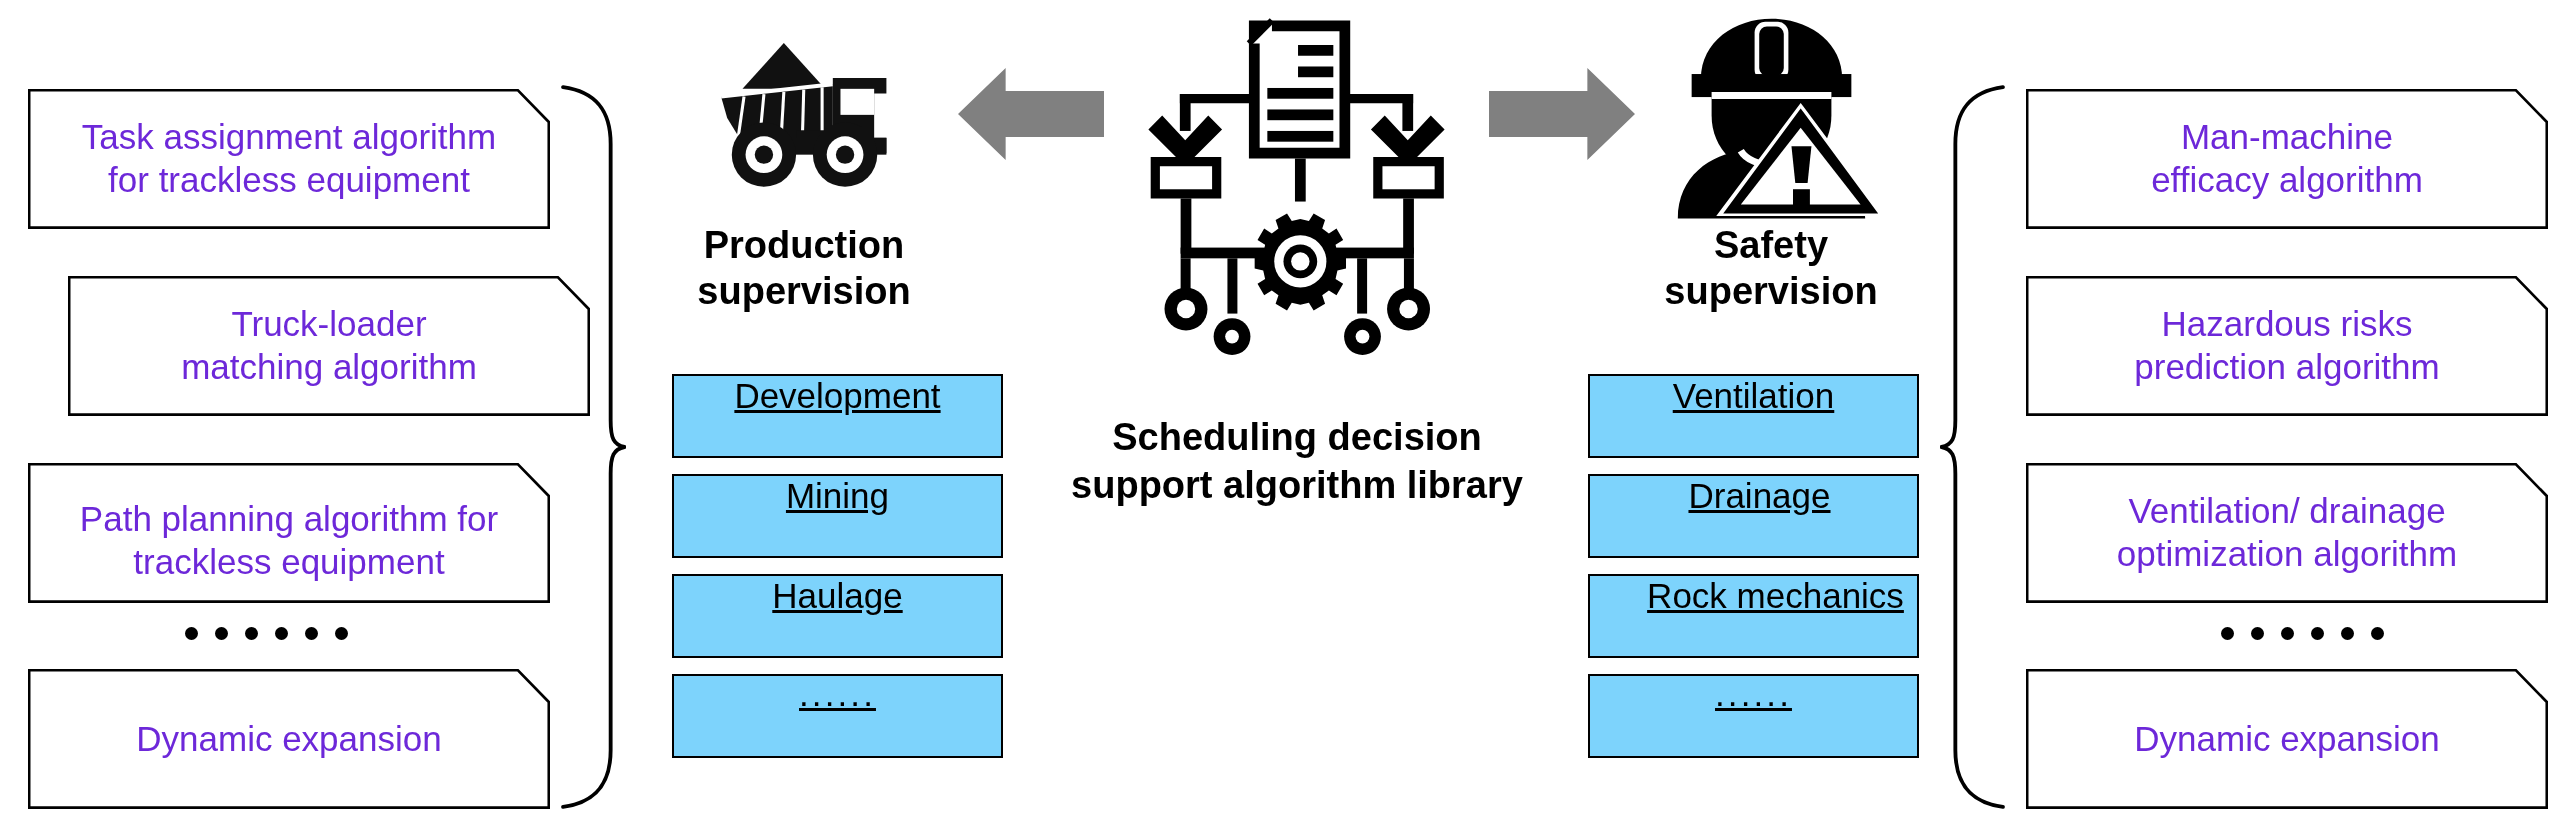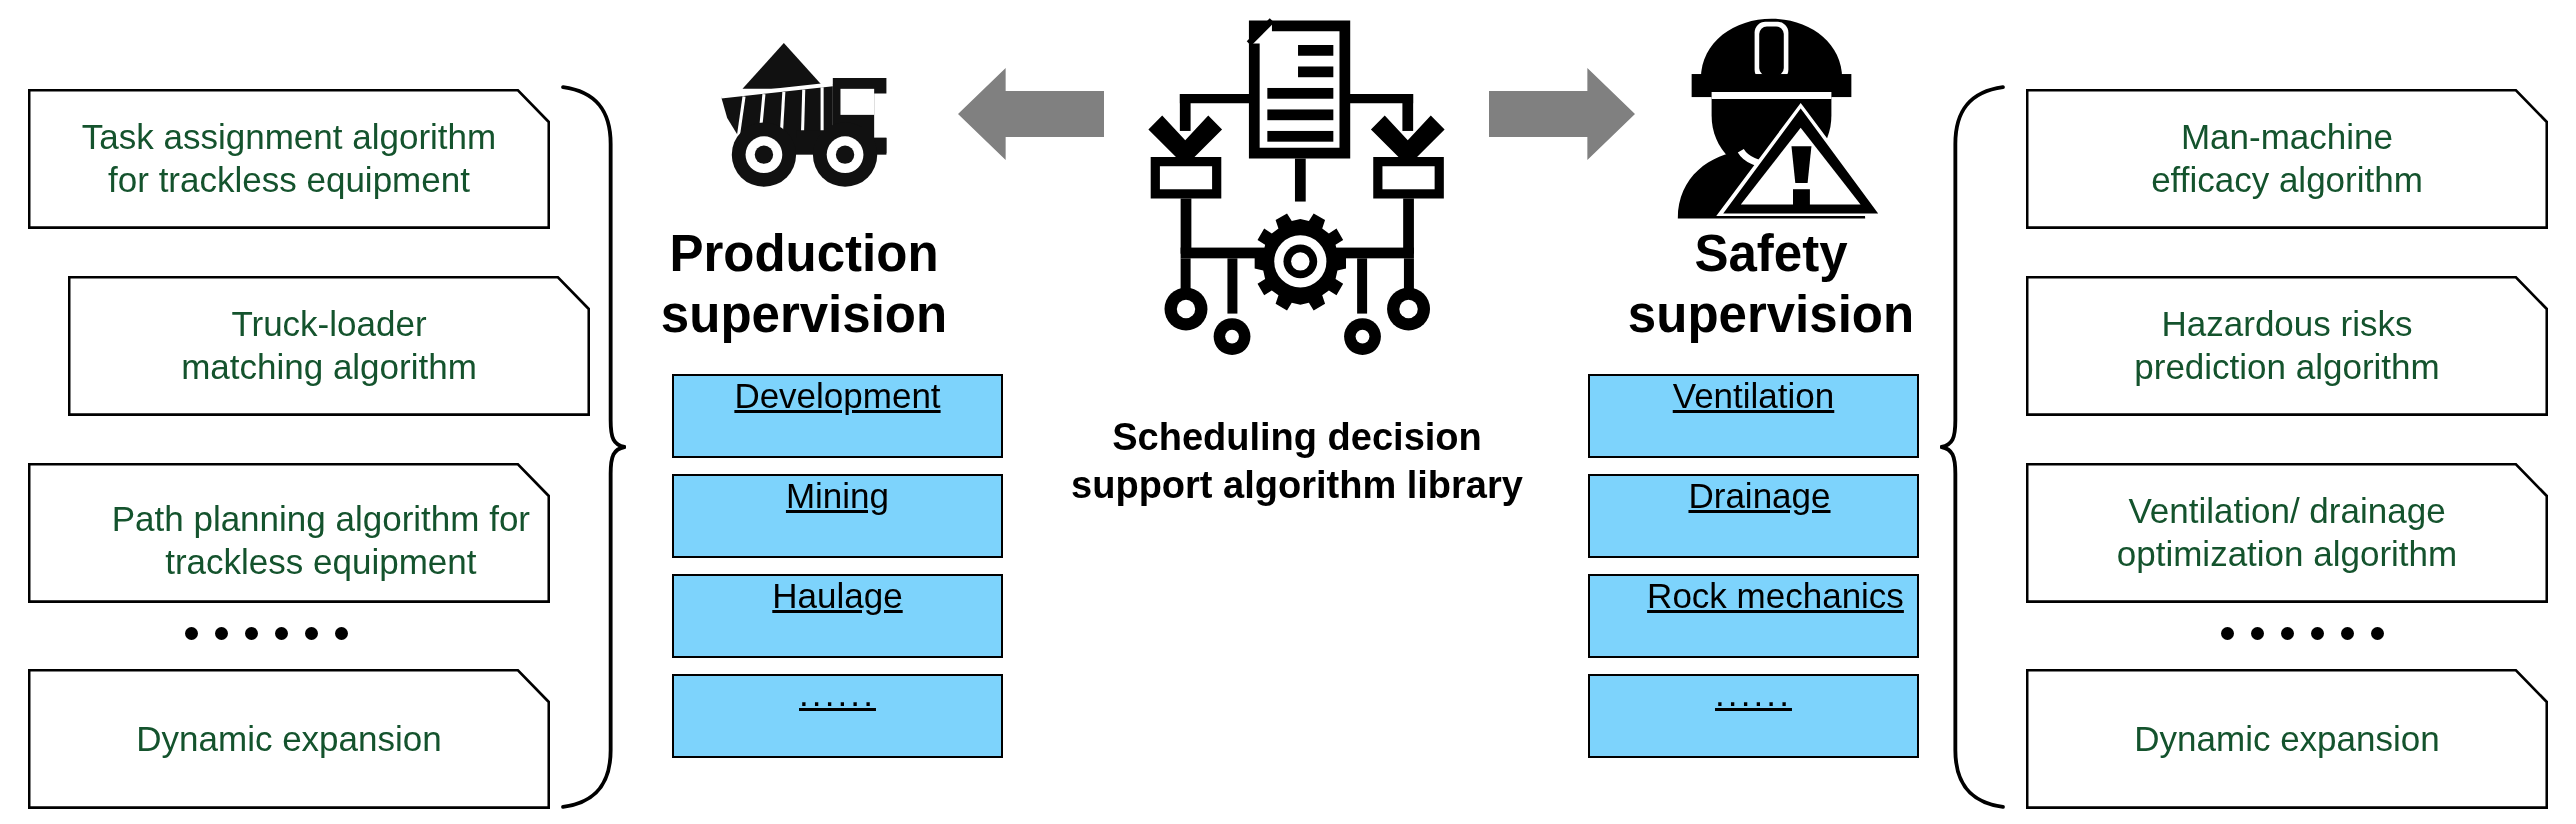--- a/index.html
+++ b/index.html
@@ -26,21 +26,21 @@
   .algo-box {
     position: absolute;
     box-sizing: border-box;
     background: #ffffff;
     display: flex;
     align-items: center;
     justify-content: center;
     text-align: center;
     font-size: 35px;
     line-height: 1.22;
-    color: #14532d;
+    color: #6d28d9;
     padding: 3.1px 20px;
   }
   .algo-box .algo-shape {
     position: absolute;
     left: 0; top: 0; right: 0; bottom: 0;
     pointer-events: none;
   }
   .algo-box .algo-label {
     position: relative;
     z-index: 2;
@@ -80,21 +80,21 @@
   .ellipsis-text {
     font-size: 35px;
     letter-spacing: 3.1px;
     line-height: 1;
   }
 
   
   .pillar-title {
     position: absolute;
     text-align: center;
-    font-size: 51px;
+    font-size: 38px;
     font-weight: bold;
     line-height: 1.2;
     white-space: pre-line;
     color: #000000;
   }
 
   
   .center-caption {
     position: absolute;
     text-align: center;
@@ -127,21 +127,21 @@
   </div>
 
   <div class="algo-box" style="left:28px; top:276px; width:522px; height:140px;margin-left:40px;">
     <svg class="algo-shape" viewBox="0 0 680 182" preserveAspectRatio="none">
       <path d="M1.5 1.5 H638 L678.5 43 V180.5 H1.5 Z" fill="#ffffff" stroke="#000000" stroke-width="3.5"></path>
     </svg>
     <span class="algo-label">Truck-loader
 matching algorithm</span>
   </div>
 
-  <div class="algo-box" style="left:28px; top:463px; width:522px; height:156px;justify-content:flex-end;">
+  <div class="algo-box" style="left:28px; top:463px; width:522px; height:156px;">
     <svg class="algo-shape" viewBox="0 0 680 182" preserveAspectRatio="none">
       <path d="M1.5 1.5 H638 L678.5 43 V180.5 H1.5 Z" fill="#ffffff" stroke="#000000" stroke-width="3.5"></path>
     </svg>
     <span class="algo-label">Path planning algorithm for
 trackless equipment</span>
   </div>
 
   <div class="dots-row" style="left:28px; top:610px; width:476px; height:46px;">
     <span class="dot"></span>
     <span class="dot"></span>

